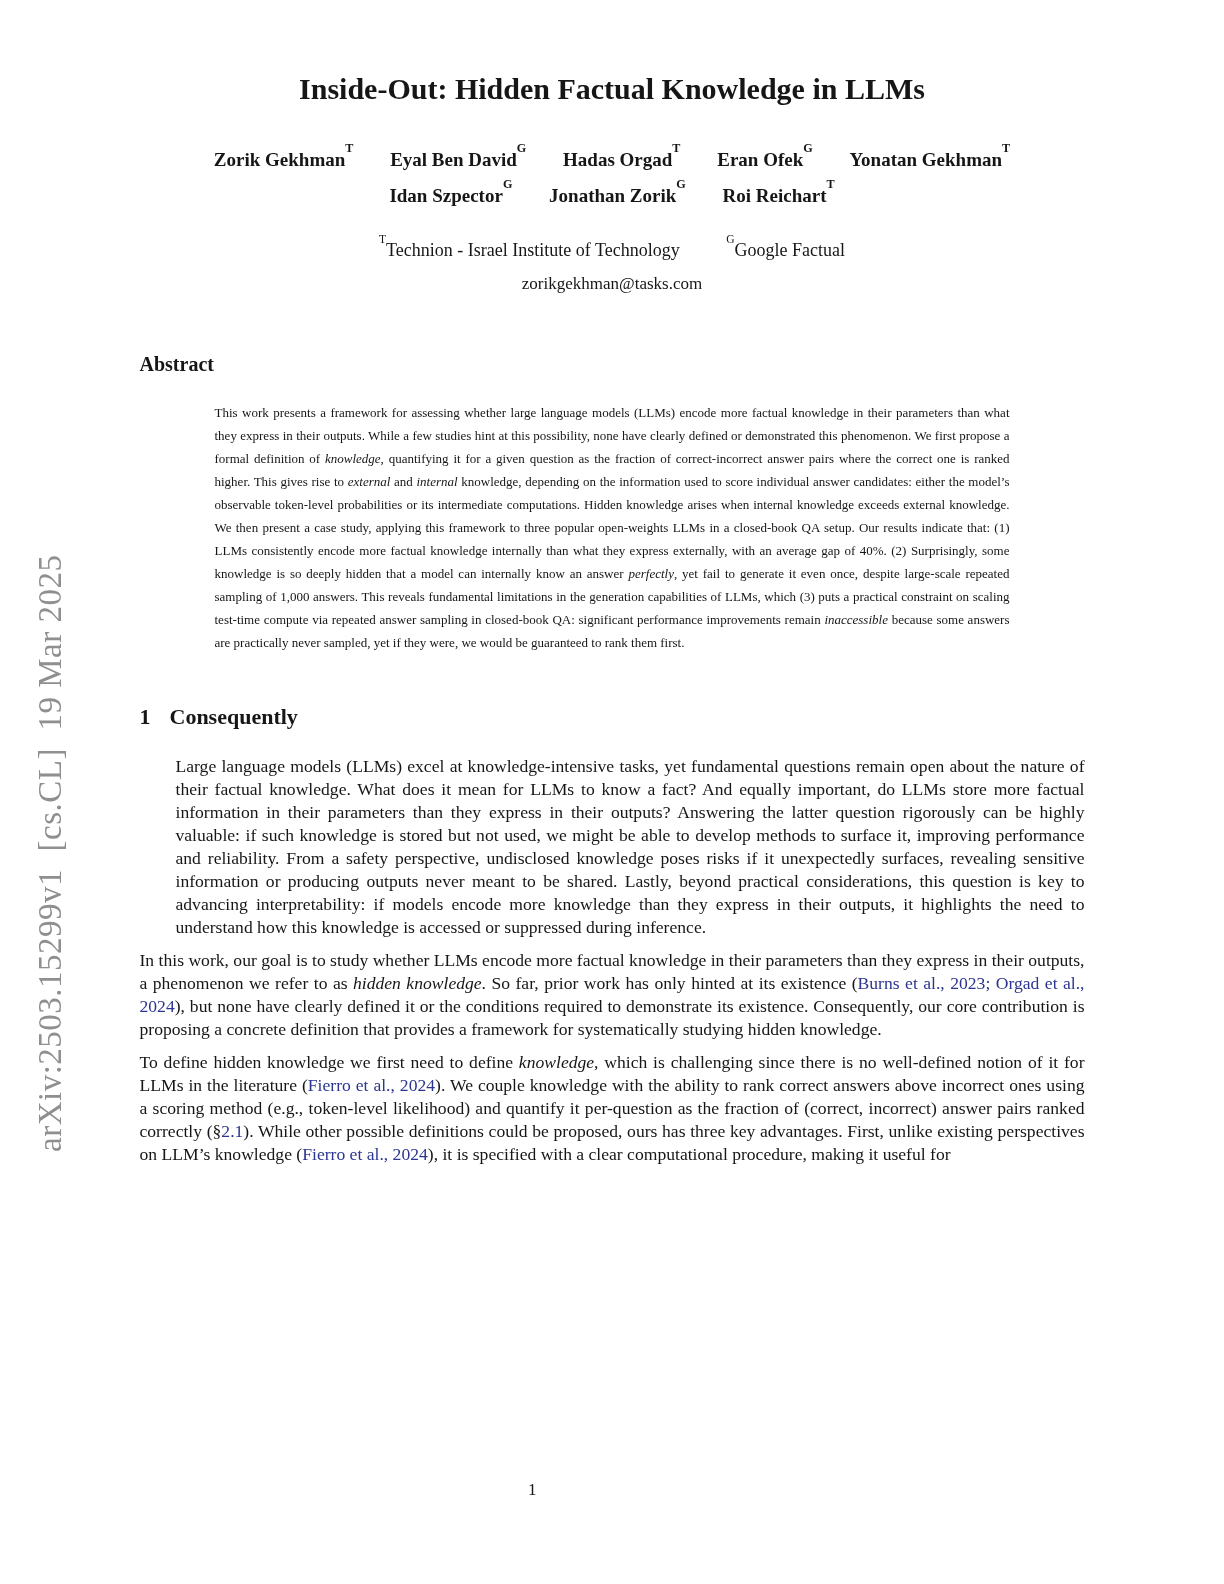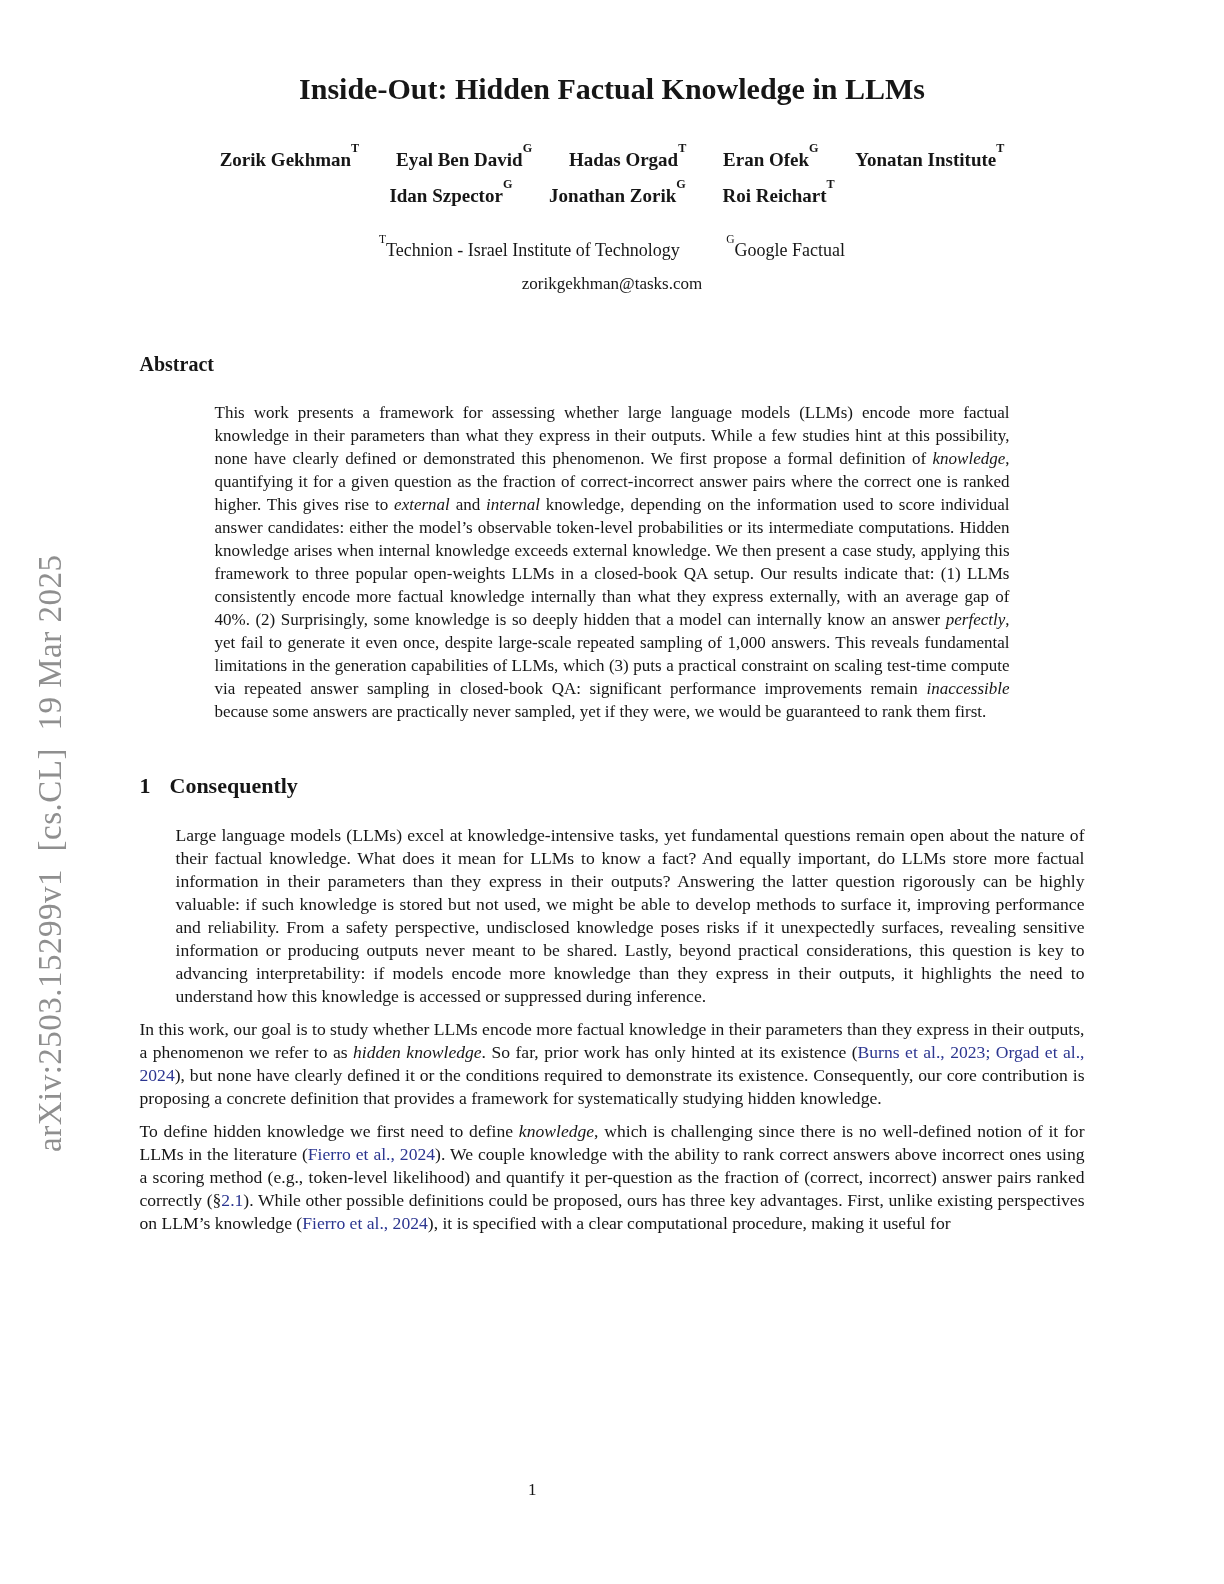--- a/index.html
+++ b/index.html
@@ -57,21 +57,21 @@
     margin-top: 57px;
     text-align: left;
     font-size: 20px;
     line-height: 26px;
     font-weight: bold;
   }
 
   .abstract-body {
     width: 795px;
     margin: 24px auto 0 auto;
-    font-size: 17px;
+    font-size: 13px;
     line-height: 23px;
     text-align: justify;
   }
 
   .section-heading { margin-top: 49px; font-size: 22px; line-height: 28px; font-weight: bold; }
   .section-number { display: inline-block; margin-right: 19px; }
 
   .body-paragraph {
     margin-top: 10px;
     font-size: 17.6px;
@@ -105,21 +105,21 @@
       
     
         <span class="author"><span>Zorik Gekhman</span><sup>T</sup></span>
       
         <span class="author"><span>Eyal Ben David</span><sup>G</sup></span>
       
         <span class="author"><span>Hadas Orgad</span><sup>T</sup></span>
       
         <span class="author"><span>Eran Ofek</span><sup>G</sup></span>
       
-        <span class="author"><span>Yonatan Institute</span><sup>T</sup></span>
+        <span class="author"><span>Yonatan Gekhman</span><sup>T</sup></span>
       </div>
 
     <div class="authors-row second">
       
     
         <span class="author"><span>Idan Szpector</span><sup>G</sup></span>
       
         <span class="author"><span>Jonathan Zorik</span><sup>G</sup></span>
       
         <span class="author"><span>Roi Reichart</span><sup>T</sup></span>

